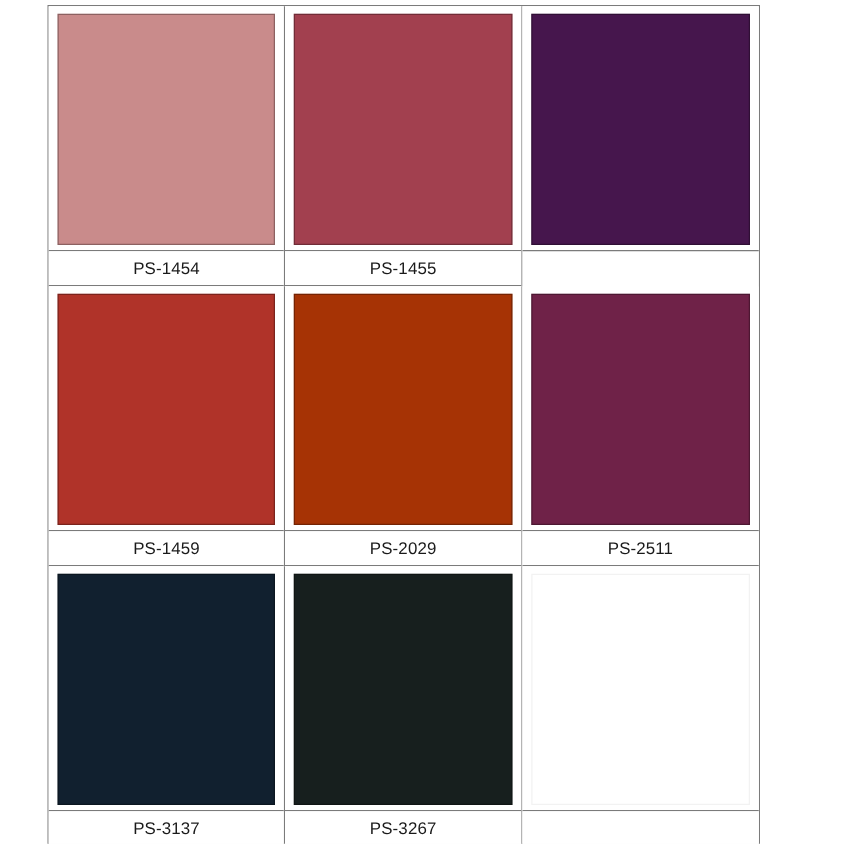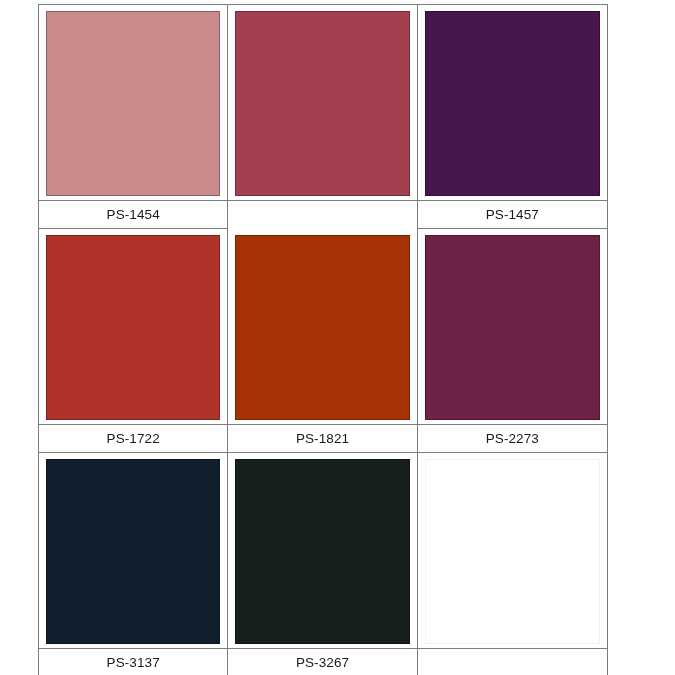--- a/index.html
+++ b/index.html
@@ -112,54 +112,54 @@
           <div class="swatch-chip" style="background-color: rgb(201, 139, 139);"></div>
         </div>
         <div class="swatch-label">
           <span class="swatch-label-text">PS-1454</span>
         </div>
       </div>
       <div class="swatch-cell">
         <div class="swatch-area">
           <div class="swatch-chip" style="background-color: rgb(162, 64, 79);"></div>
         </div>
+        <div class="swatch-label">
+          <span class="swatch-label-text">PS-1455</span>
+        </div>
       </div>
       <div class="swatch-cell">
         <div class="swatch-area">
           <div class="swatch-chip" style="background-color: rgb(70, 22, 77);"></div>
-        </div>
-        <div class="swatch-label">
-          <span class="swatch-label-text">PS-1457</span>
         </div>
       </div>
     </div>
 
     <div class="swatch-row">
       <div class="swatch-cell">
         <div class="swatch-area">
           <div class="swatch-chip" style="background-color: rgb(176, 51, 41);"></div>
         </div>
         <div class="swatch-label">
-          <span class="swatch-label-text">PS-1722</span>
+          <span class="swatch-label-text">PS-1459</span>
         </div>
       </div>
       <div class="swatch-cell">
         <div class="swatch-area">
           <div class="swatch-chip" style="background-color: rgb(166, 51, 5);"></div>
         </div>
         <div class="swatch-label">
-          <span class="swatch-label-text">PS-1821</span>
+          <span class="swatch-label-text">PS-2029</span>
         </div>
       </div>
       <div class="swatch-cell">
         <div class="swatch-area">
           <div class="swatch-chip" style="background-color: rgb(111, 34, 72);"></div>
         </div>
         <div class="swatch-label">
-          <span class="swatch-label-text">PS-2273</span>
+          <span class="swatch-label-text">PS-2511</span>
         </div>
       </div>
     </div>
 
     <div class="swatch-row">
       <div class="swatch-cell">
         <div class="swatch-area">
           <div class="swatch-chip" style="background-color: rgb(17, 32, 47);"></div>
         </div>
         <div class="swatch-label">

